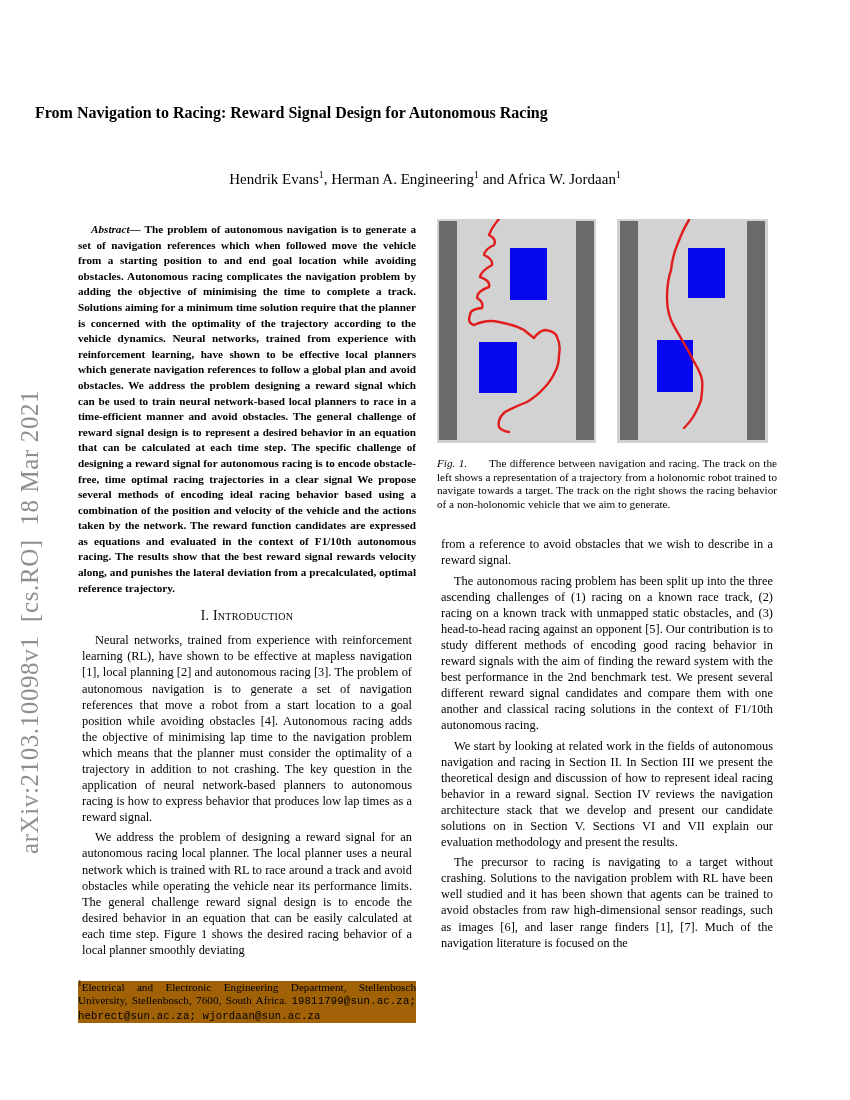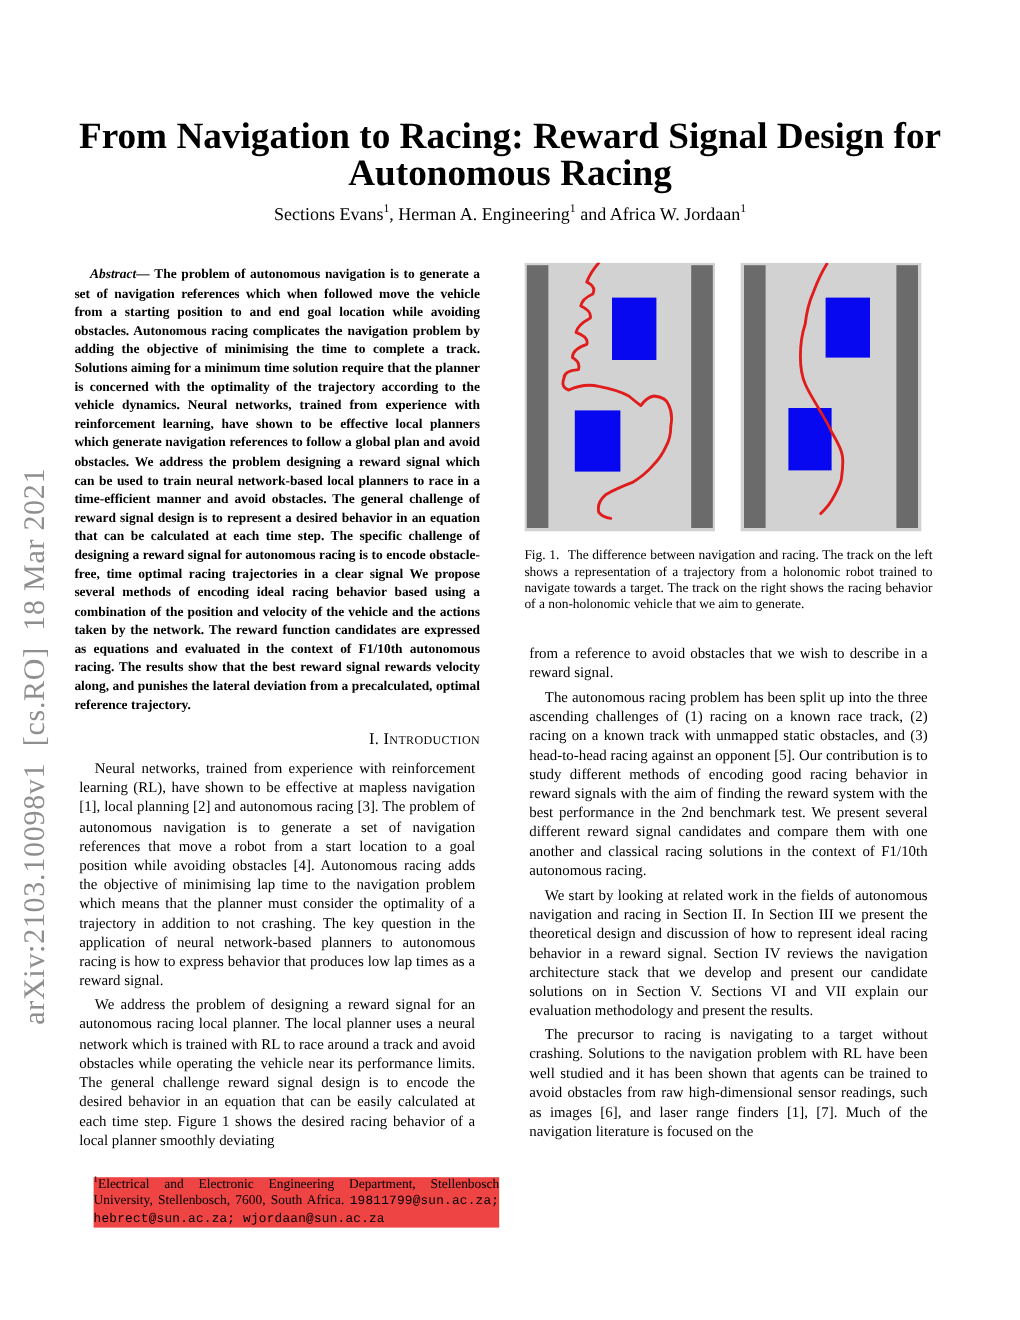--- a/index.html
+++ b/index.html
@@ -9,67 +9,67 @@
   }
   
   .watermark{
     position:absolute;left:16px;top:854px;
     transform:rotate(-90deg);transform-origin:0 0;
     font-size:25px;color:#8f8f8f;white-space:pre;letter-spacing:0.6px;
   }
   
   .title{
     position:absolute;top:97px;left:35px;width:780px;margin:0;
-    text-align:center;font-size:31px;line-height:31px;font-weight:700;
+    text-align:left;font-size:16px;line-height:31px;font-weight:700;
   }
   .authors{
     position:absolute;top:171px;left:0;width:850px;
     text-align:center;font-size:15px;
   }
   sup{font-size:0.65em;line-height:0;}
   
   .col{position:absolute;text-align:justify;}
-  .col-left{left:62px;top:222px;width:338px;height:756px;overflow:hidden;}
+  .col-left{left:78px;top:222px;width:338px;height:756px;overflow:hidden;}
   .col-right{left:437px;top:219px;width:340px;}
   .abstract{
     margin:0;font-size:11.2px;line-height:15.6px;font-weight:700;text-indent:13px;
   }
   .ab-label{font-style:italic;}
   .sec{
-    margin:12px 0 8px 0;text-align:right;font-weight:400;
+    margin:12px 0 8px 0;text-align:center;font-weight:400;
     font-size:13.6px;font-variant:small-caps;letter-spacing:0.3px;
   }
   .body{margin:4px;font-size:12.4px;line-height:16.1px;}
   .indent{text-indent:13px;}
   
   .figure{margin:0;padding:0;font-size:0;}
   .figure svg{display:inline-block;vertical-align:top;}
   .panel-gap{display:inline-block;width:21px;height:1px;}
   .caption{
     margin:14px 0 0 0;font-size:11.2px;line-height:13.6px;text-align:justify;
   }
-  .cap-label{margin-right:7px;}
+  .cap-label{margin-right:22px;font-style:italic;}
   .first-after-caption{margin-top:25px;}
   
   .footnote{
-    position:absolute;left:78px;top:981px;width:338px;background:#ef4444;
+    position:absolute;left:78px;top:981px;width:338px;background:#a16207;
     font-size:11.2px;line-height:13.4px;text-align:justify;
   }
   .mono{font-family:"Liberation Mono","DejaVu Sans Mono",monospace;font-size:10.6px;letter-spacing:0.2px;}
 </style>
 </head>
 <body>
 
 <div class="page">
 
   <div class="watermark">arXiv:2103.10098v1  [cs.RO]  18 Mar 2021</div>
 
   <h1 class="title">From Navigation to Racing: Reward Signal Design for Autonomous Racing</h1>
 
-  <div class="authors"><span>Sections Evans</span><sup>1</sup><span>, </span><span>Herman A. Engineering</span><sup>1</sup><span> and </span><span>Africa W. Jordaan</span><sup>1</sup></div>
+  <div class="authors"><span>Hendrik Evans</span><sup>1</sup><span>, </span><span>Herman A. Engineering</span><sup>1</sup><span> and </span><span>Africa W. Jordaan</span><sup>1</sup></div>
 
   <div class="col col-left">
     <p class="abstract"><span class="ab-label">Abstract— </span><span>The problem of autonomous navigation is to generate a set of navigation references which when followed move the vehicle from a starting position to and end goal location while avoiding obstacles. Autonomous racing complicates the navigation problem by adding the objective of minimising the time to complete a track. Solutions aiming for a minimum time solution require that the planner is concerned with the optimality of the trajectory according to the vehicle dynamics. Neural networks, trained from experience with reinforcement learning, have shown to be effective local planners which generate navigation references to follow a global plan and avoid obstacles. We address the problem designing a reward signal which can be used to train neural network-based local planners to race in a time-efficient manner and avoid obstacles. The general challenge of reward signal design is to represent a desired behavior in an equation that can be calculated at each time step. The specific challenge of designing a reward signal for autonomous racing is to encode obstacle-free, time optimal racing trajectories in a clear signal We propose several methods of encoding ideal racing behavior based using a combination of the position and velocity of the vehicle and the actions taken by the network. The reward function candidates are expressed as equations and evaluated in the context of F1/10th autonomous racing. The results show that the best reward signal rewards velocity along, and punishes the lateral deviation from a precalculated, optimal reference trajectory.</span></p>
 
     <h2 class="sec">I. Introduction</h2>
 
     <p class="body indent">Neural networks, trained from experience with reinforcement learning (RL), have shown to be effective at mapless navigation [1], local planning [2] and autonomous racing [3]. The problem of autonomous navigation is to generate a set of navigation references that move a robot from a start location to a goal position while avoiding obstacles [4]. Autonomous racing adds the objective of minimising lap time to the navigation problem which means that the planner must consider the optimality of a trajectory in addition to not crashing. The key question in the application of neural network-based planners to autonomous racing is how to express behavior that produces low lap times as a reward signal.</p>
     <p class="body indent">We address the problem of designing a reward signal for an autonomous racing local planner. The local planner uses a neural network which is trained with RL to race around a track and avoid obstacles while operating the vehicle near its performance limits. The general challenge reward signal design is to encode the desired behavior in an equation that can be easily calculated at each time step. Figure 1 shows the desired racing behavior of a local planner smoothly deviating</p>
   </div>
 

